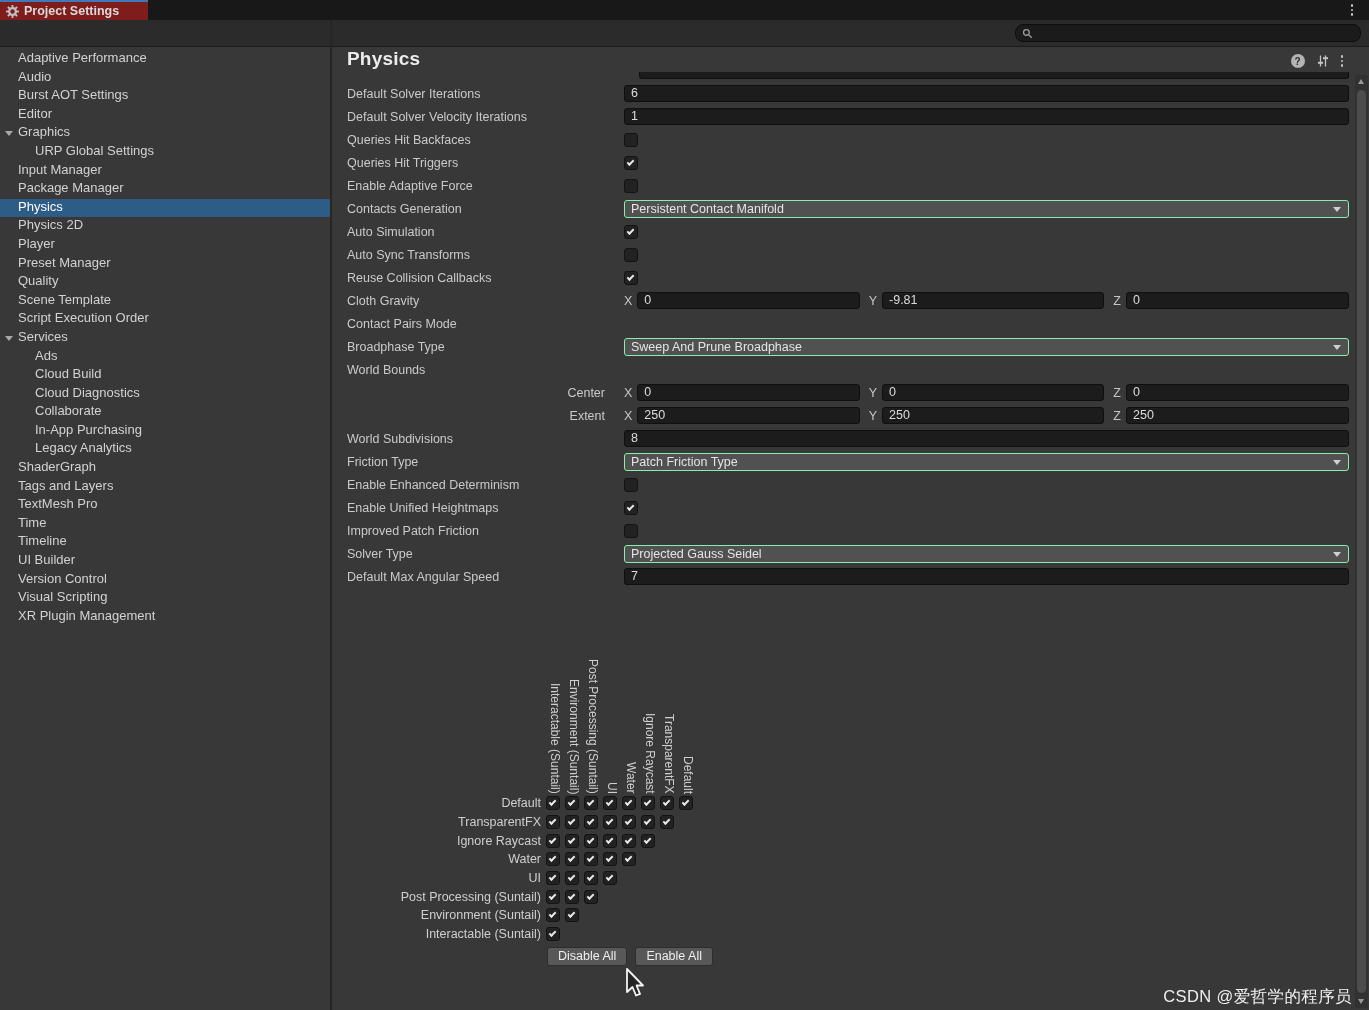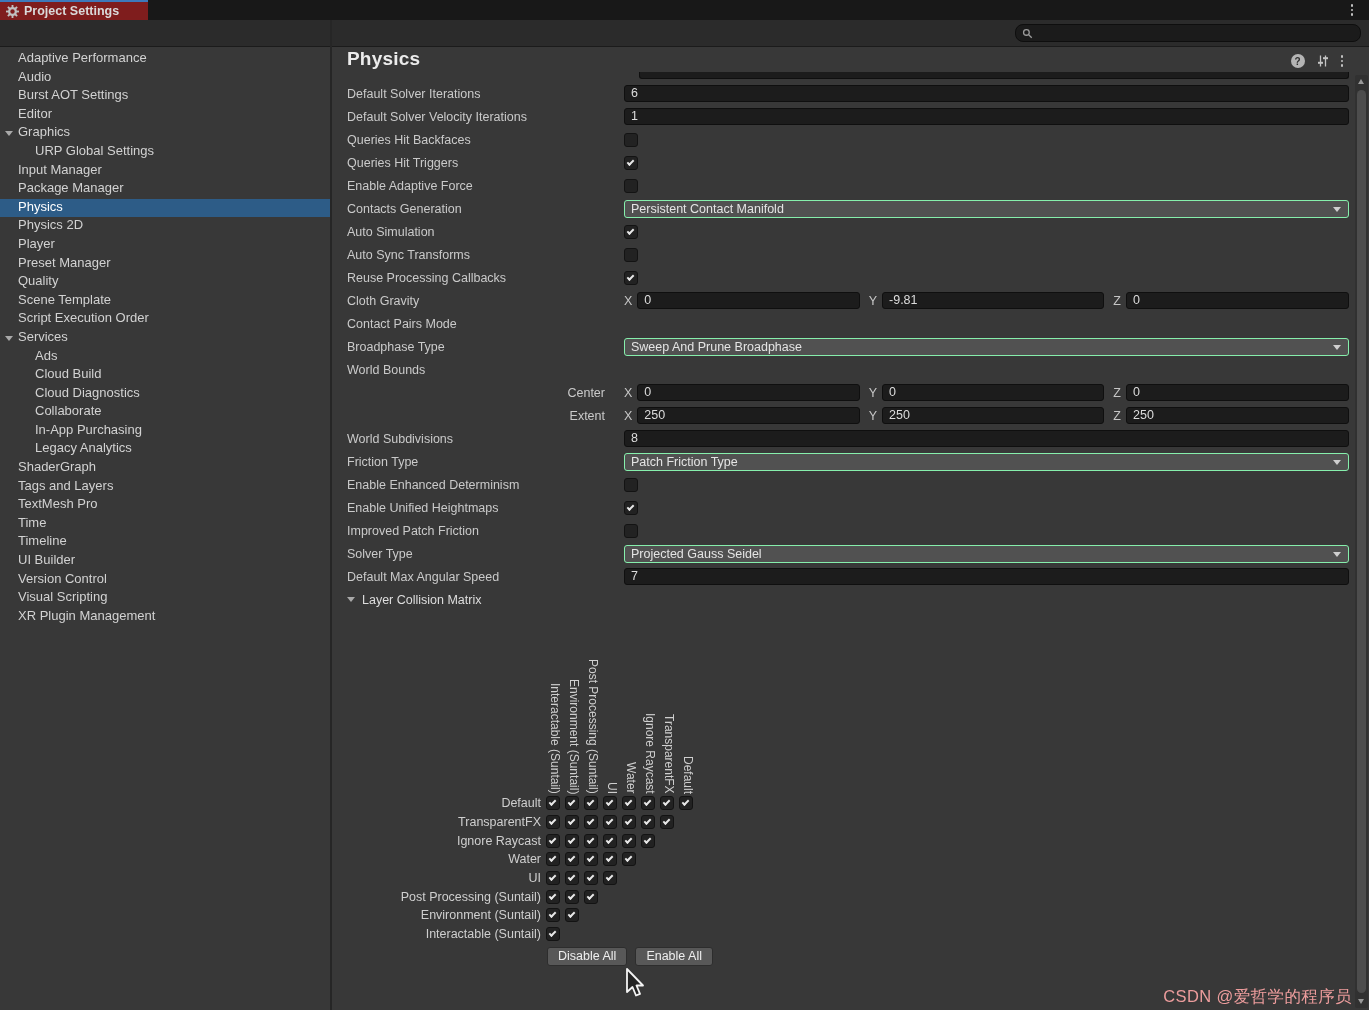--- a/index.html
+++ b/index.html
@@ -70,21 +70,21 @@
   .m-row .checkbox { margin-left:5px; }
   .matrix-buttons { position:absolute; left:215px; top:900px; display:flex; gap:8px;justify-content:flex-end; }
   .btn { height:19px; padding:0 10px; background:#585858; border:1px solid #2d2d2d; border-radius:3px; color:#eeeeee; font-size:12.5px; line-height:17px; cursor:pointer; }
   .cloth-row { position:absolute; left:0; top:974px; right:20px; }
   
   .scrollbar { position:absolute; right:1px; top:28px; bottom:2px; width:13px; background:#313131; border-radius:2px; }
   .sb-thumb { position:absolute; left:2px; right:2px; top:15px; bottom:15px; background:#4d4d4d; border-radius:5px; }
   .sb-up { position:absolute; left:3px; top:4px; width:0; height:0; border-left:3.5px solid transparent; border-right:3.5px solid transparent; border-bottom:5px solid #999; }
   .sb-down { position:absolute; left:3px; bottom:4px; width:0; height:0; border-left:3.5px solid transparent; border-right:3.5px solid transparent; border-top:5px solid #999; }
   
-  .watermark { position:absolute; right:17px; bottom:2px; font-size:16.5px; color:#fca5a5; opacity:.92; letter-spacing:.4px; }
+  .watermark { position:absolute; right:17px; bottom:2px; font-size:16.5px; color:#ffffff; opacity:.92; letter-spacing:.4px; }
   .cursor-svg { position:absolute; left:622px; top:968px; pointer-events:none; }
 </style>
 </head>
 <body>
 
 <div class="screen">
 
   <div class="titlebar">
     <div class="tab">
       <svg width="13" height="13" viewBox="0 0 14 14">
@@ -297,21 +297,21 @@
             </div>
           </div>
         </div>
         <div class="row">
           <div class="row-label">Auto Sync Transforms</div>
           <div class="row-control">
             <div class="checkbox"></div>
           </div>
         </div>
         <div class="row">
-          <div class="row-label">Reuse Processing Callbacks</div>
+          <div class="row-label">Reuse Collision Callbacks</div>
           <div class="row-control">
             <div class="checkbox checked">
               <span class="check"></span>
             </div>
           </div>
         </div>
         <div class="row">
           <div class="row-label">Cloth Gravity</div>
           <div class="row-control">
             <div class="vec">
@@ -417,24 +417,20 @@
           <div class="row-label">Solver Type</div>
           <div class="row-control">
             <div class="dropdown"><span class="dd-text">Projected Gauss Seidel</span><span class="dd-arrow"></span></div>
           </div>
         </div>
         <div class="row">
           <div class="row-label">Default Max Angular Speed</div>
           <div class="row-control">
             <div class="text-field">7</div>
           </div>
-        </div>
-        <div class="row">
-          <span class="tri-down" style="margin-left: 15px;"></span>
-          <span class="fold-row-label">Layer Collision Matrix</span>
         </div>
       </div>
 
     <div class="matrix-headers" id="matrixHeaders">
         <div class="col-label-cell">
           <span>Interactable (Suntail)</span>
         </div>
         <div class="col-label-cell">
           <span>Environment (Suntail)</span>
         </div>

